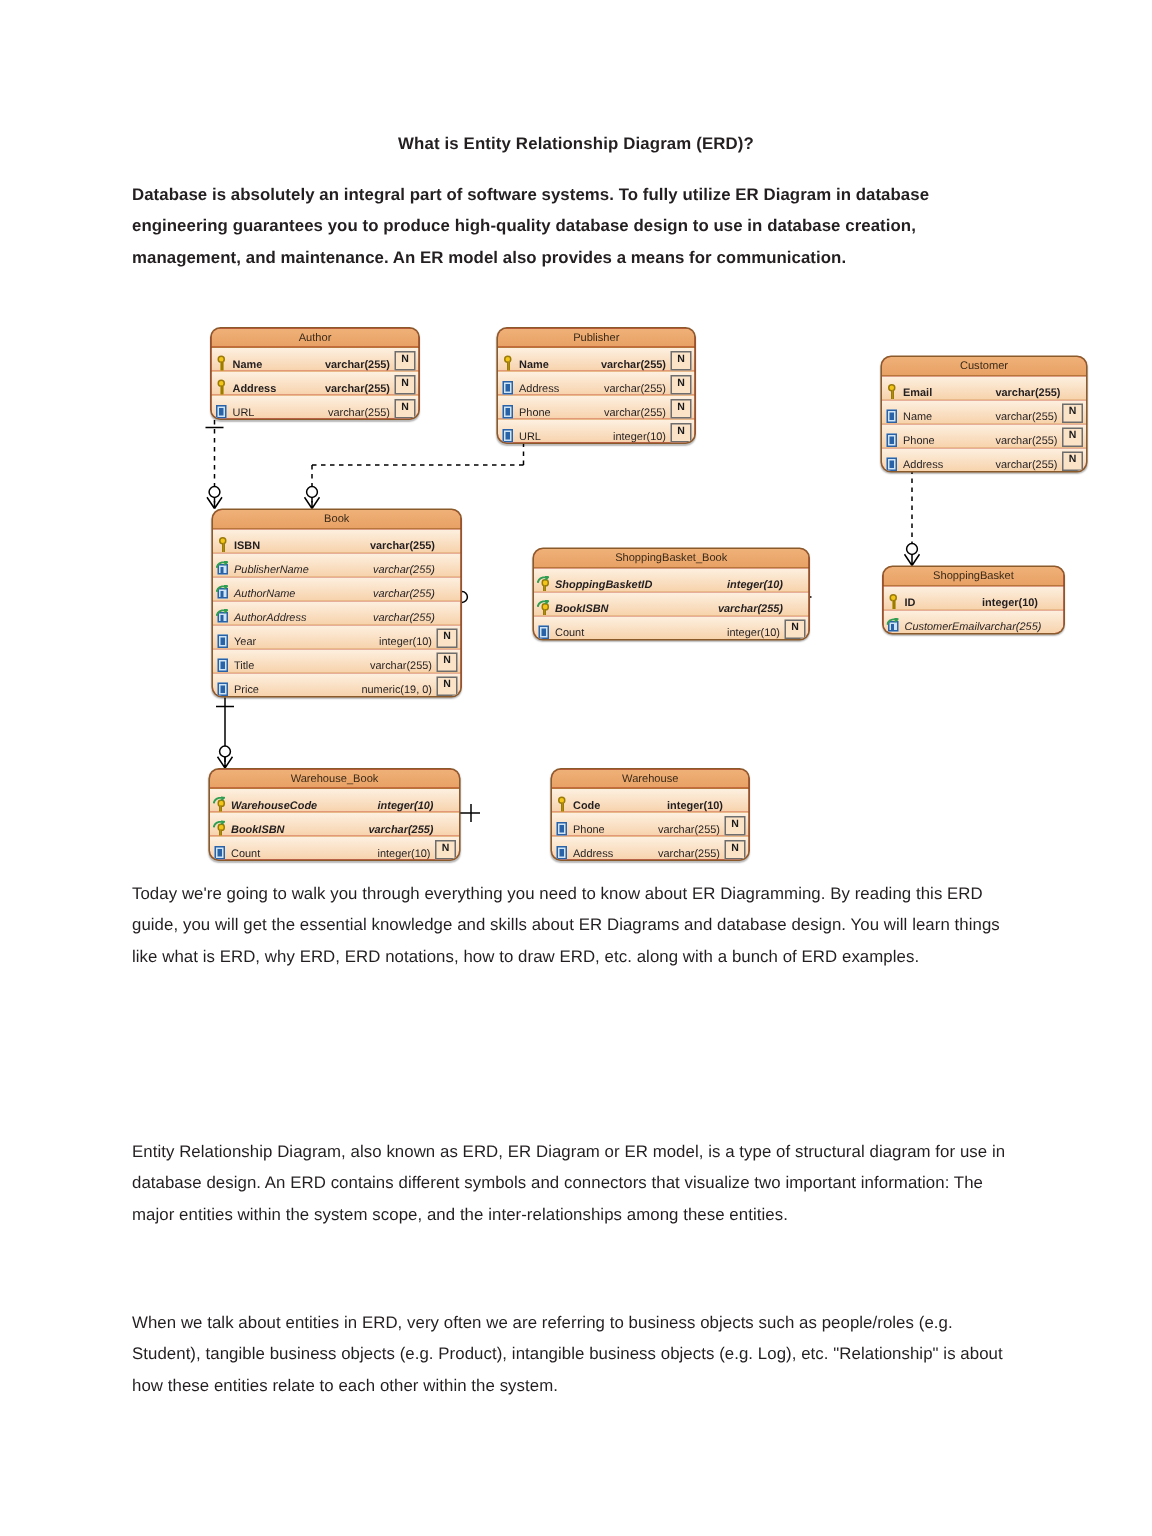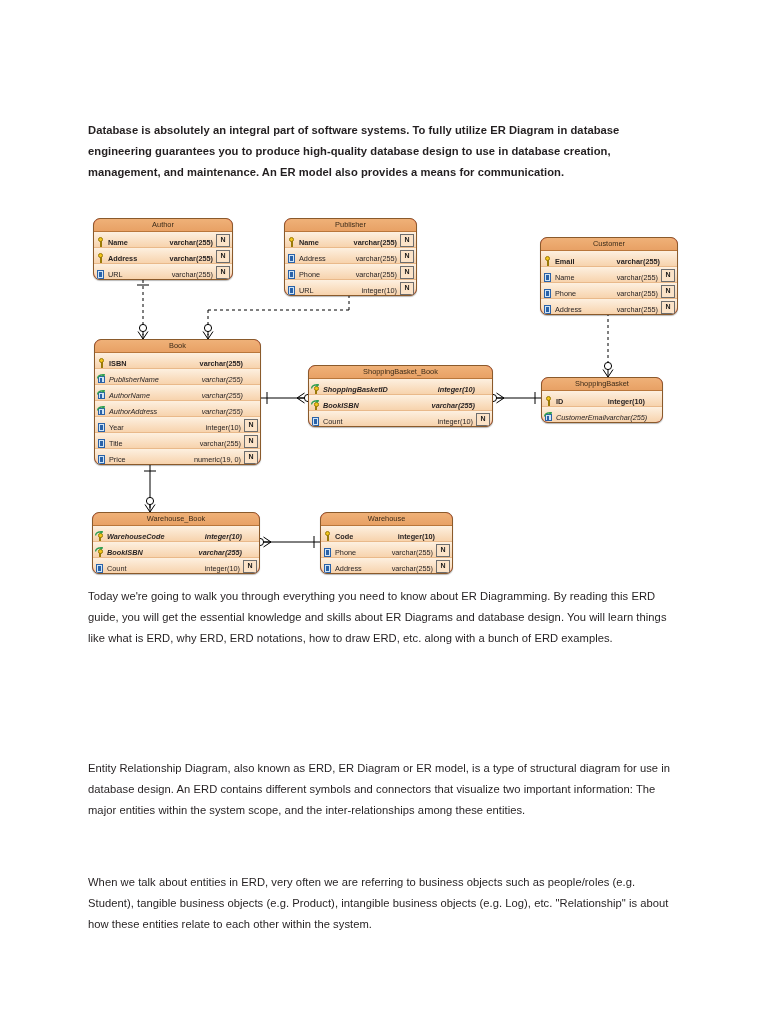--- a/index.html
+++ b/index.html
@@ -37,20 +37,21 @@
 
   .tbl{
     position:absolute;
     border:1px solid #8a5a2b;
     border-radius:7px;
     background:#b91c1c;
     box-sizing:border-box;
     overflow:hidden;
     box-shadow:0 1px 1px rgba(0,0,0,.28);
     font-size:7.3px;
+    margin-left:47px;
   }
   .tbl .thead{
     height:12px;line-height:12px;text-align:center;
     background:linear-gradient(#efb178,#e8a165);
     color:#3a2a18;font-size:7.4px;
     border-bottom:1px solid #b9763a;
   }
   .rowline{
     display:flex;align-items:flex-end;height:15px;
     border-bottom:1px solid #e9b98a;
@@ -89,20 +90,21 @@
     background:#f3c518;border:1px solid #9a7a08;box-sizing:border-box;}
   .i-fkkey .k:after{content:"";position:absolute;left:1.2px;top:3.6px;width:2px;height:4.5px;background:#f3c518;
     border-left:1px solid #9a7a08;border-right:1px solid #9a7a08;box-sizing:border-box;}
   .i-fkkey .arr{position:absolute;left:0;top:0;width:8px;height:5px;}
 </style>
 </head>
 <body>
 
 <div class="page">
 
+  <div class="doc-title">What is Entity Relationship Diagram (ERD)?</div>
   <div class="para p1">Database is absolutely an integral part of software systems. To fully utilize ER Diagram in database engineering guarantees you to produce high-quality database design to use in database creation, management, and maintenance. An ER model also provides a means for communication.</div>
 
   <div id="erd">
 
     <svg width="768" height="380">
       <defs>
         <g id="cfoot-down">
           <circle cx="0" cy="-7" r="3.6" fill="#fff" stroke="#000" stroke-width="1"></circle>
           <path d="M -5,-3.5 L 0,4 M 0,-3.5 L 0,4 M 5,-3.5 L 0,4" stroke="#000" stroke-width="1" fill="none"></path>
         </g>

